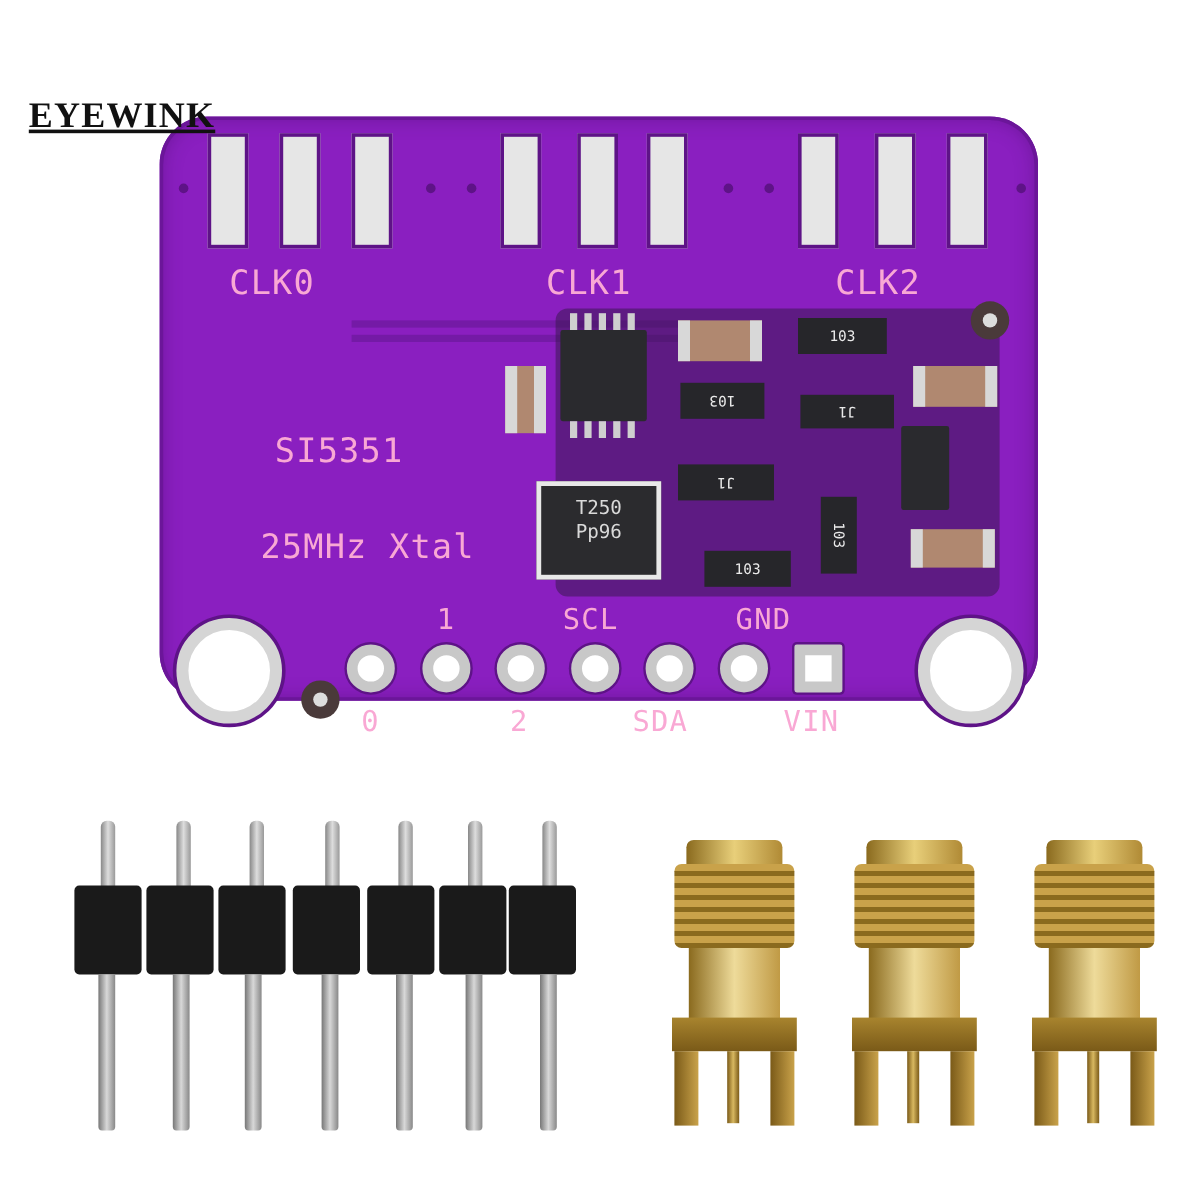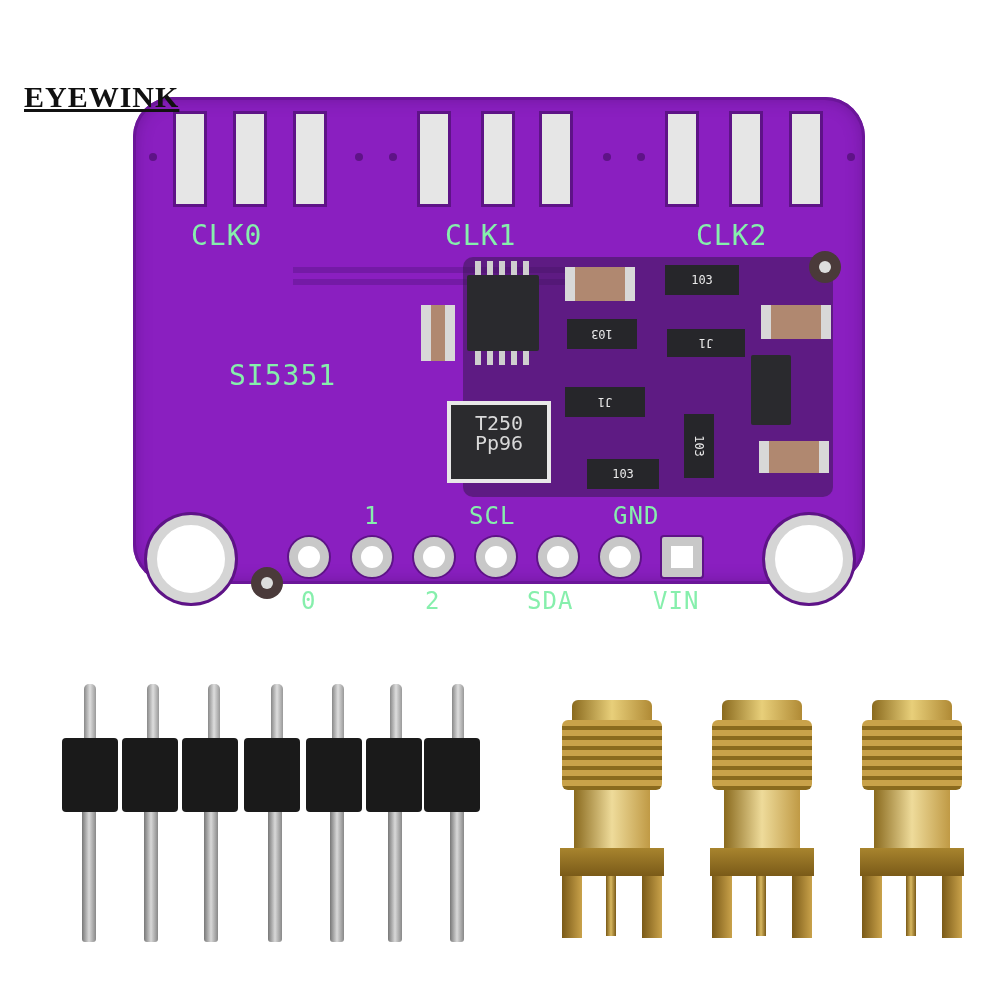--- a/index.html
+++ b/index.html
@@ -1,29 +1,29 @@
 <!DOCTYPE html>
 <html><head>
 <meta charset="utf-8">
 <style>
   html,body{margin:0;padding:0;background:#ffffff;}
   body{width:1000px;height:1000px;position:relative;overflow:hidden;font-family:"DejaVu Sans Mono","Liberation Mono",monospace;}
   .brand{position:absolute;left:24px;top:80px;font-family:"Liberation Serif","DejaVu Serif",serif;font-weight:bold;font-size:30px;color:#111;letter-spacing:1px;z-index:5;text-decoration:underline;}
   .board{position:absolute;left:133px;top:97px;width:732px;height:487px;background:#8a1fc0;border-radius:40px;box-shadow:inset 0 0 0 3px #6b1699, inset 0 0 18px rgba(40,0,60,.35);}
   .pad{position:absolute;top:14px;width:34px;height:96px;background:#e6e6e6;border:3px solid #5e1387;box-sizing:border-box;}
   .via{position:absolute;width:8px;height:8px;border-radius:50%;background:#5e1387;}
-  .silk{position:absolute;color:#86efac;font-size:28px;letter-spacing:1px;text-align:center;}
+  .silk{position:absolute;color:#f9a8d4;font-size:28px;letter-spacing:1px;text-align:center;}
   .silk.sm{font-size:24px;}
   .trace{position:absolute;background:#741aa6;}
   .mask-dark{position:absolute;background:#3a1750;}
   .ic{position:absolute;background:#2a2a2e;border-radius:2px;}
   .leg{position:absolute;background:#cfcfcf;}
   .smd{position:absolute;background:#26262a;color:#eaeaea;font-size:12px;display:flex;align-items:center;justify-content:center;}
   .cap{position:absolute;background:#b08870;border-left:10px solid #d8d8d8;border-right:10px solid #d8d8d8;box-sizing:border-box;}
-  .xtal{position:absolute;background:#2b2b2e;border:4px solid #e8e8e8;color:#d9d9d9;font-size:20px;text-align:center;line-height:20px;padding-top:8px;box-sizing:border-box;}
+  .xtal{position:absolute;background:#2b2b2e;border:4px solid #e8e8e8;color:#d9d9d9;font-size:16px;text-align:center;line-height:20px;padding-top:8px;box-sizing:border-box;}
   .hole{position:absolute;border-radius:50%;background:#ffffff;border:10px solid #d5d5d5;box-shadow:0 0 0 3px #5e1387;box-sizing:border-box;}
   .pin-hole{position:absolute;width:40px;height:40px;border-radius:50%;background:#fff;border:9px solid #c8c8c8;box-sizing:border-box;box-shadow:0 0 0 2px #5e1387;}
   .pin-hole.sq{border-radius:2px;}
   .fid{position:absolute;border-radius:50%;background:#4a3a3a;}
   .fid::after{content:"";position:absolute;left:50%;top:50%;width:12px;height:12px;margin:-6px 0 0 -6px;border-radius:50%;background:#ddd;}
   
   .header{position:absolute;left:62px;top:738px;width:410px;height:62px;}
   .hblock{position:absolute;top:0;width:56px;height:74px;background:#1a1a1a;border-radius:4px;}
   .hpin-top{position:absolute;width:12px;height:55px;background:linear-gradient(90deg,#888,#ddd,#999);border-radius:5px 5px 0 0;}
   .hpin-bot{position:absolute;width:14px;height:130px;background:linear-gradient(90deg,#777,#d8d8d8,#888);border-radius:0 0 3px 3px;}
@@ -57,21 +57,21 @@
   <div class="pad" style="left:656px"></div>
 
   <div class="via" style="left:16px;top:56px"></div>
   <div class="via" style="left:222px;top:56px"></div>
   <div class="via" style="left:256px;top:56px"></div>
   <div class="via" style="left:470px;top:56px"></div>
   <div class="via" style="left:504px;top:56px"></div>
   <div class="via" style="left:714px;top:56px"></div>
 
   <div class="silk" style="left:58px;top:122px">CLK0</div>
-  <div class="silk" style="left:312px;top:122px">CLK1</div>
+  <div class="silk" style="left:322px;top:122px">CLK1</div>
   <div class="silk" style="left:563px;top:122px">CLK2</div>
 
   <div class="trace" style="left:160px;top:170px;width:280px;height:6px"></div>
   <div class="trace" style="left:160px;top:182px;width:280px;height:6px"></div>
 
   <div class="mask-dark" style="left:330px;top:160px;width:370px;height:240px;border-radius:10px;opacity:.55"></div>
 
   <div class="ic" style="left:334px;top:178px;width:72px;height:76px"></div>
   <div class="leg" style="left:342px;top:164px;width:6px;height:14px"></div>
   <div class="leg" style="left:354px;top:164px;width:6px;height:14px"></div>
@@ -98,20 +98,21 @@
   <div class="smd" style="left:534px;top:232px;width:78px;height:28px;transform:rotate(180deg)">J1</div>
 
   <div class="ic" style="left:618px;top:258px;width:40px;height:70px"></div>
 
   <div class="xtal" style="left:314px;top:304px;width:104px;height:82px">
     <div>T250</div>
     <div>Pp96</div>
   </div>
 
   <div class="silk" style="left:96px;top:262px">SI5351</div>
+  <div class="silk" style="left:84px;top:342px">25MHz Xtal</div>
 
   <div class="hole" style="left:14px;top:418px;width:88px;height:88px"></div>
   <div class="hole" style="left:632px;top:418px;width:88px;height:88px"></div>
   <div class="fid" style="left:118px;top:470px;width:32px;height:32px"></div>
   <div class="fid" style="left:676px;top:154px;width:32px;height:32px"></div>
 
   <div class="pin-hole" style="left:156px;top:440px"></div>
   <div class="pin-hole" style="left:219px;top:440px"></div>
   <div class="pin-hole" style="left:281px;top:440px"></div>
   <div class="pin-hole" style="left:343px;top:440px"></div>

